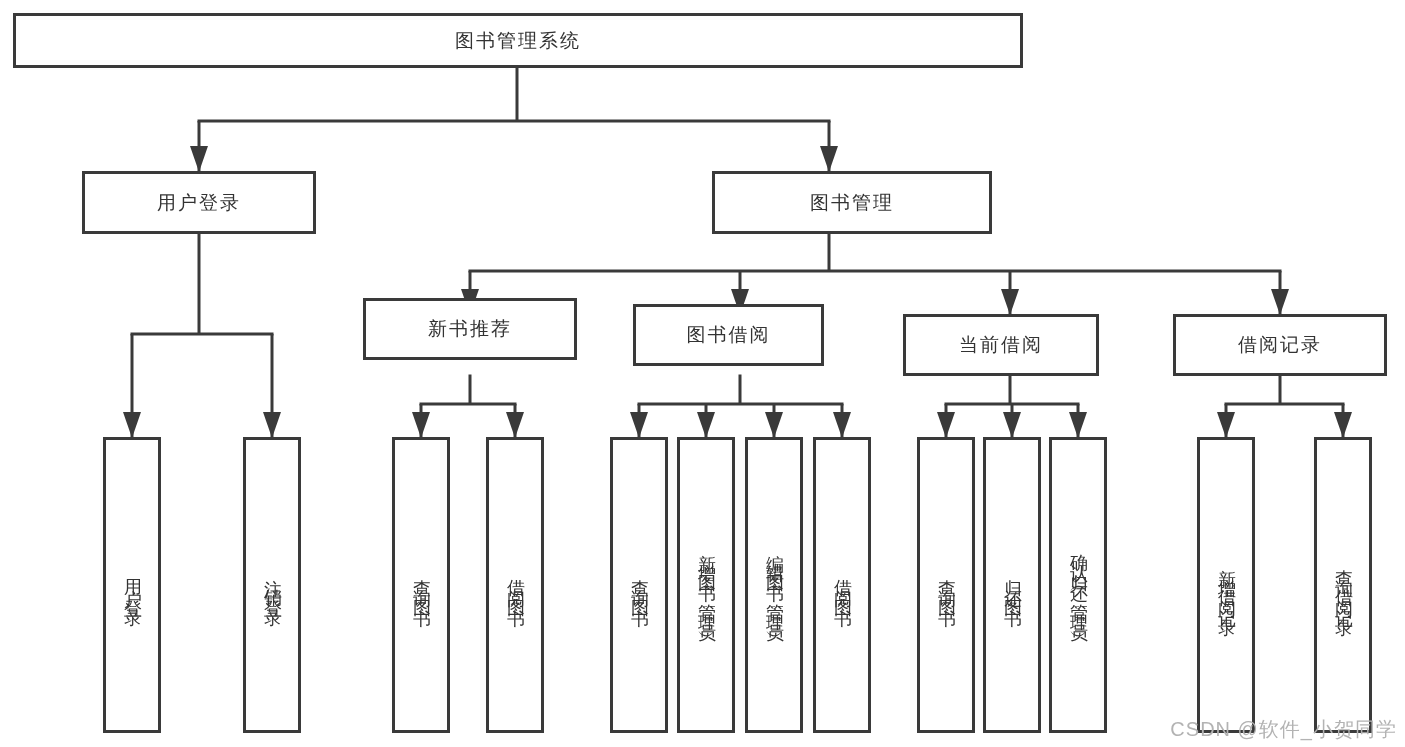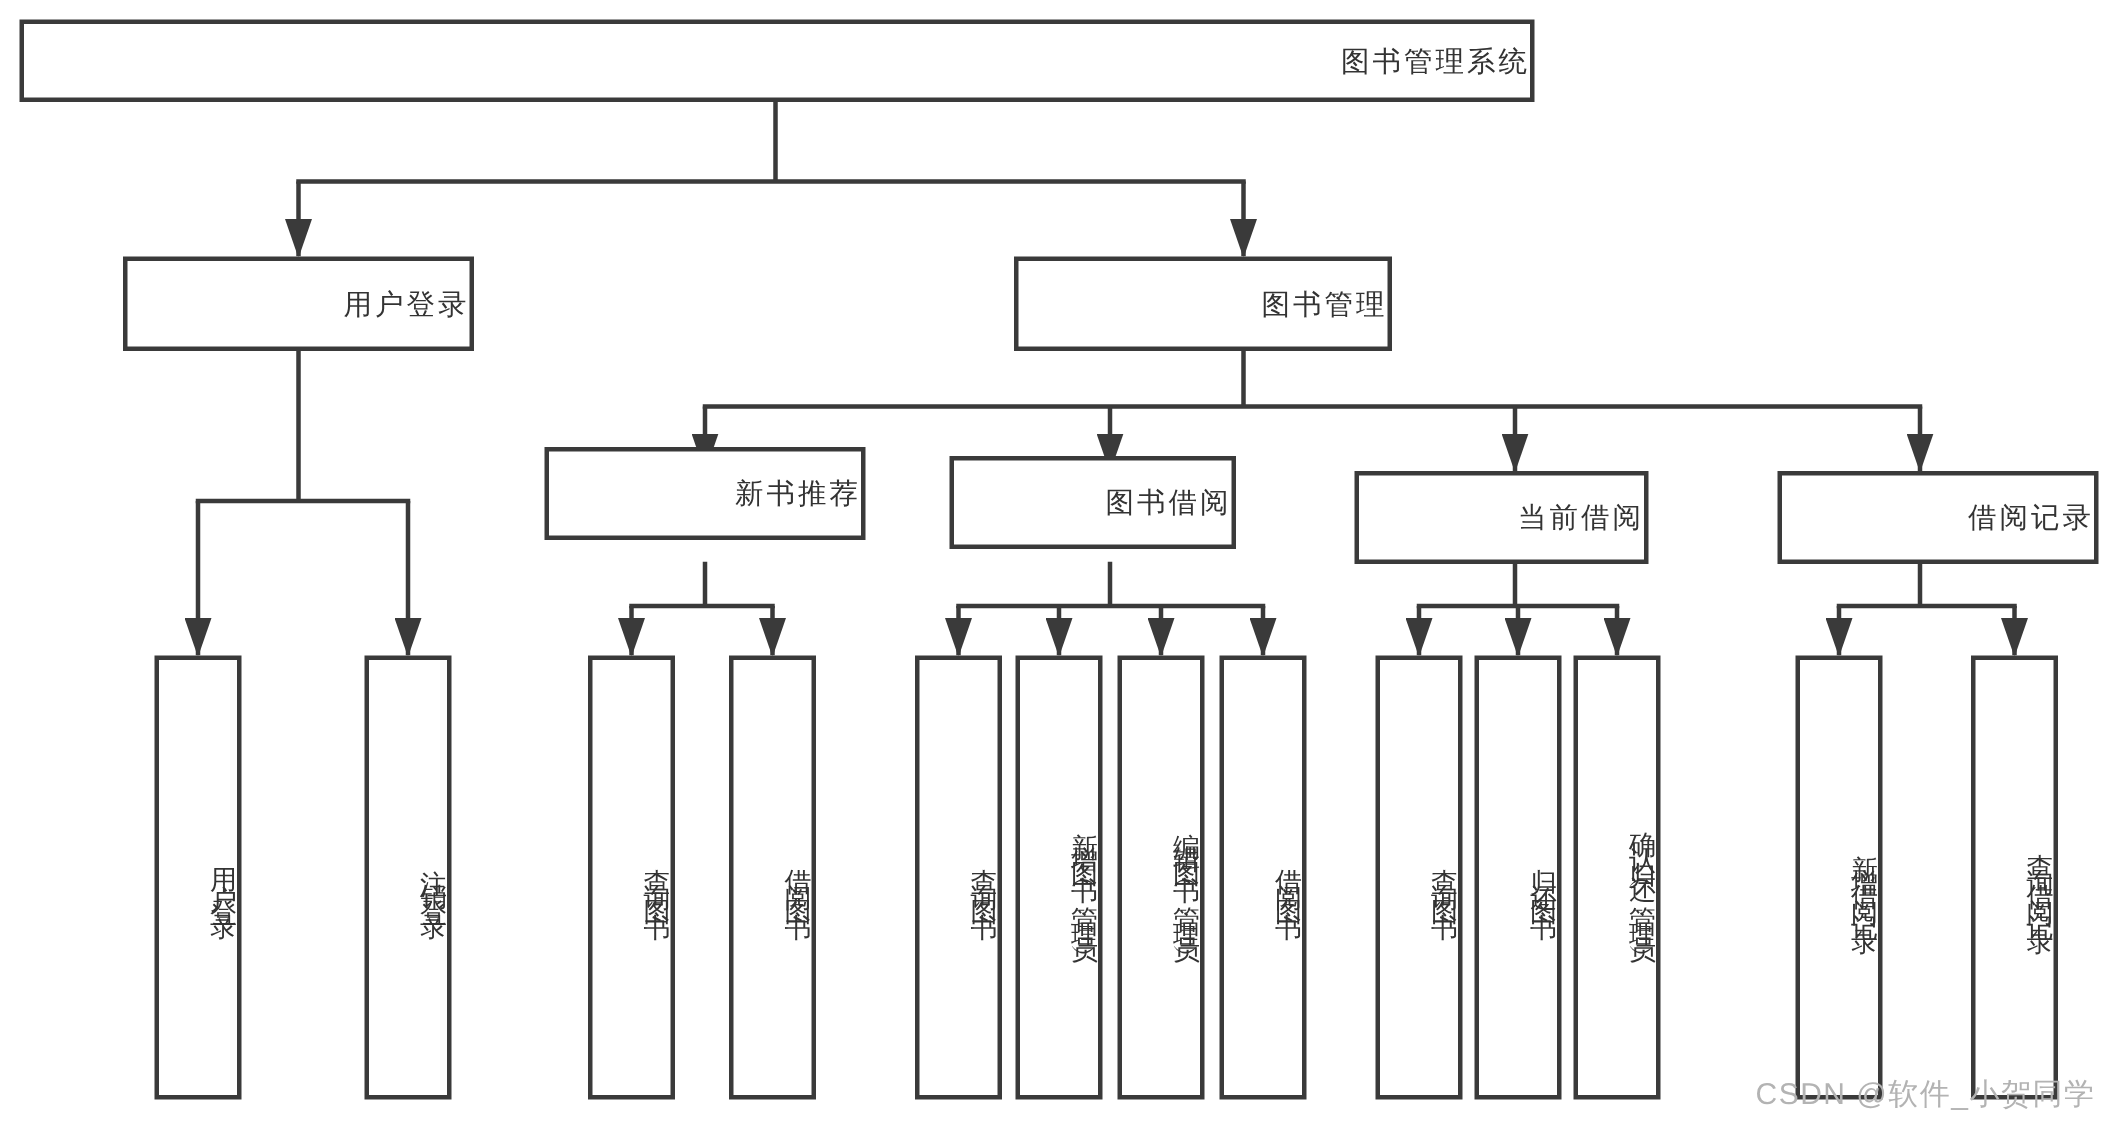--- a/index.html
+++ b/index.html
@@ -31,21 +31,21 @@
     stroke-width: 3;
   }
   #arw-tri { fill: var(--line); }
   .node {
     position: absolute;
     box-sizing: border-box;
     border: 3px solid var(--box-border);
     background: #ffffff;
     display: flex;
     align-items: center;
-    justify-content: flex-end;
+    justify-content: center;
     color: var(--text);
   }
   .hlabel {
     font-size: 19px;
     letter-spacing: 2px;
     white-space: nowrap;
   }
   .leaf .vlabel {
     writing-mode: vertical-rl;
     text-orientation: mixed;
@@ -107,34 +107,34 @@
     <line class="arrow" x1="1343" y1="404" x2="1343" y2="437" marker-end="url(#arw)"></line>
   </svg>
 
   <div class="node" style="left:13px; top:13px; width:1010px; height:55px;">
     <span class="hlabel">图书管理系统</span>
   </div>
 
   <div class="node" style="left:82px; top:171px; width:234px; height:63px;">
     <span class="hlabel">用户登录</span>
   </div>
-  <div class="node" style="left:676px; top:171px; width:252px; height:63px;">
+  <div class="node" style="left:712px; top:171px; width:280px; height:63px;">
     <span class="hlabel">图书管理</span>
   </div>
 
   <div class="node" style="left:363px; top:298px; width:214px; height:62px;">
     <span class="hlabel">新书推荐</span>
   </div>
   <div class="node" style="left:633px; top:304px; width:191px; height:62px;">
     <span class="hlabel">图书借阅</span>
   </div>
   <div class="node" style="left:903px; top:314px; width:196px; height:62px;">
     <span class="hlabel">当前借阅</span>
   </div>
-  <div class="node" style="left:1173px; top:314px; width:214px; height:62px;margin-left:12px;">
+  <div class="node" style="left:1173px; top:314px; width:214px; height:62px;">
     <span class="hlabel">借阅记录</span>
   </div>
 
   <div class="node leaf" style="left:103px; top:437px; width:58px; height:296px;">
     <span class="vlabel">用户登录</span>
   </div>
   <div class="node leaf" style="left:243px; top:437px; width:58px; height:296px;">
     <span class="vlabel">注销登录</span>
   </div>
 

